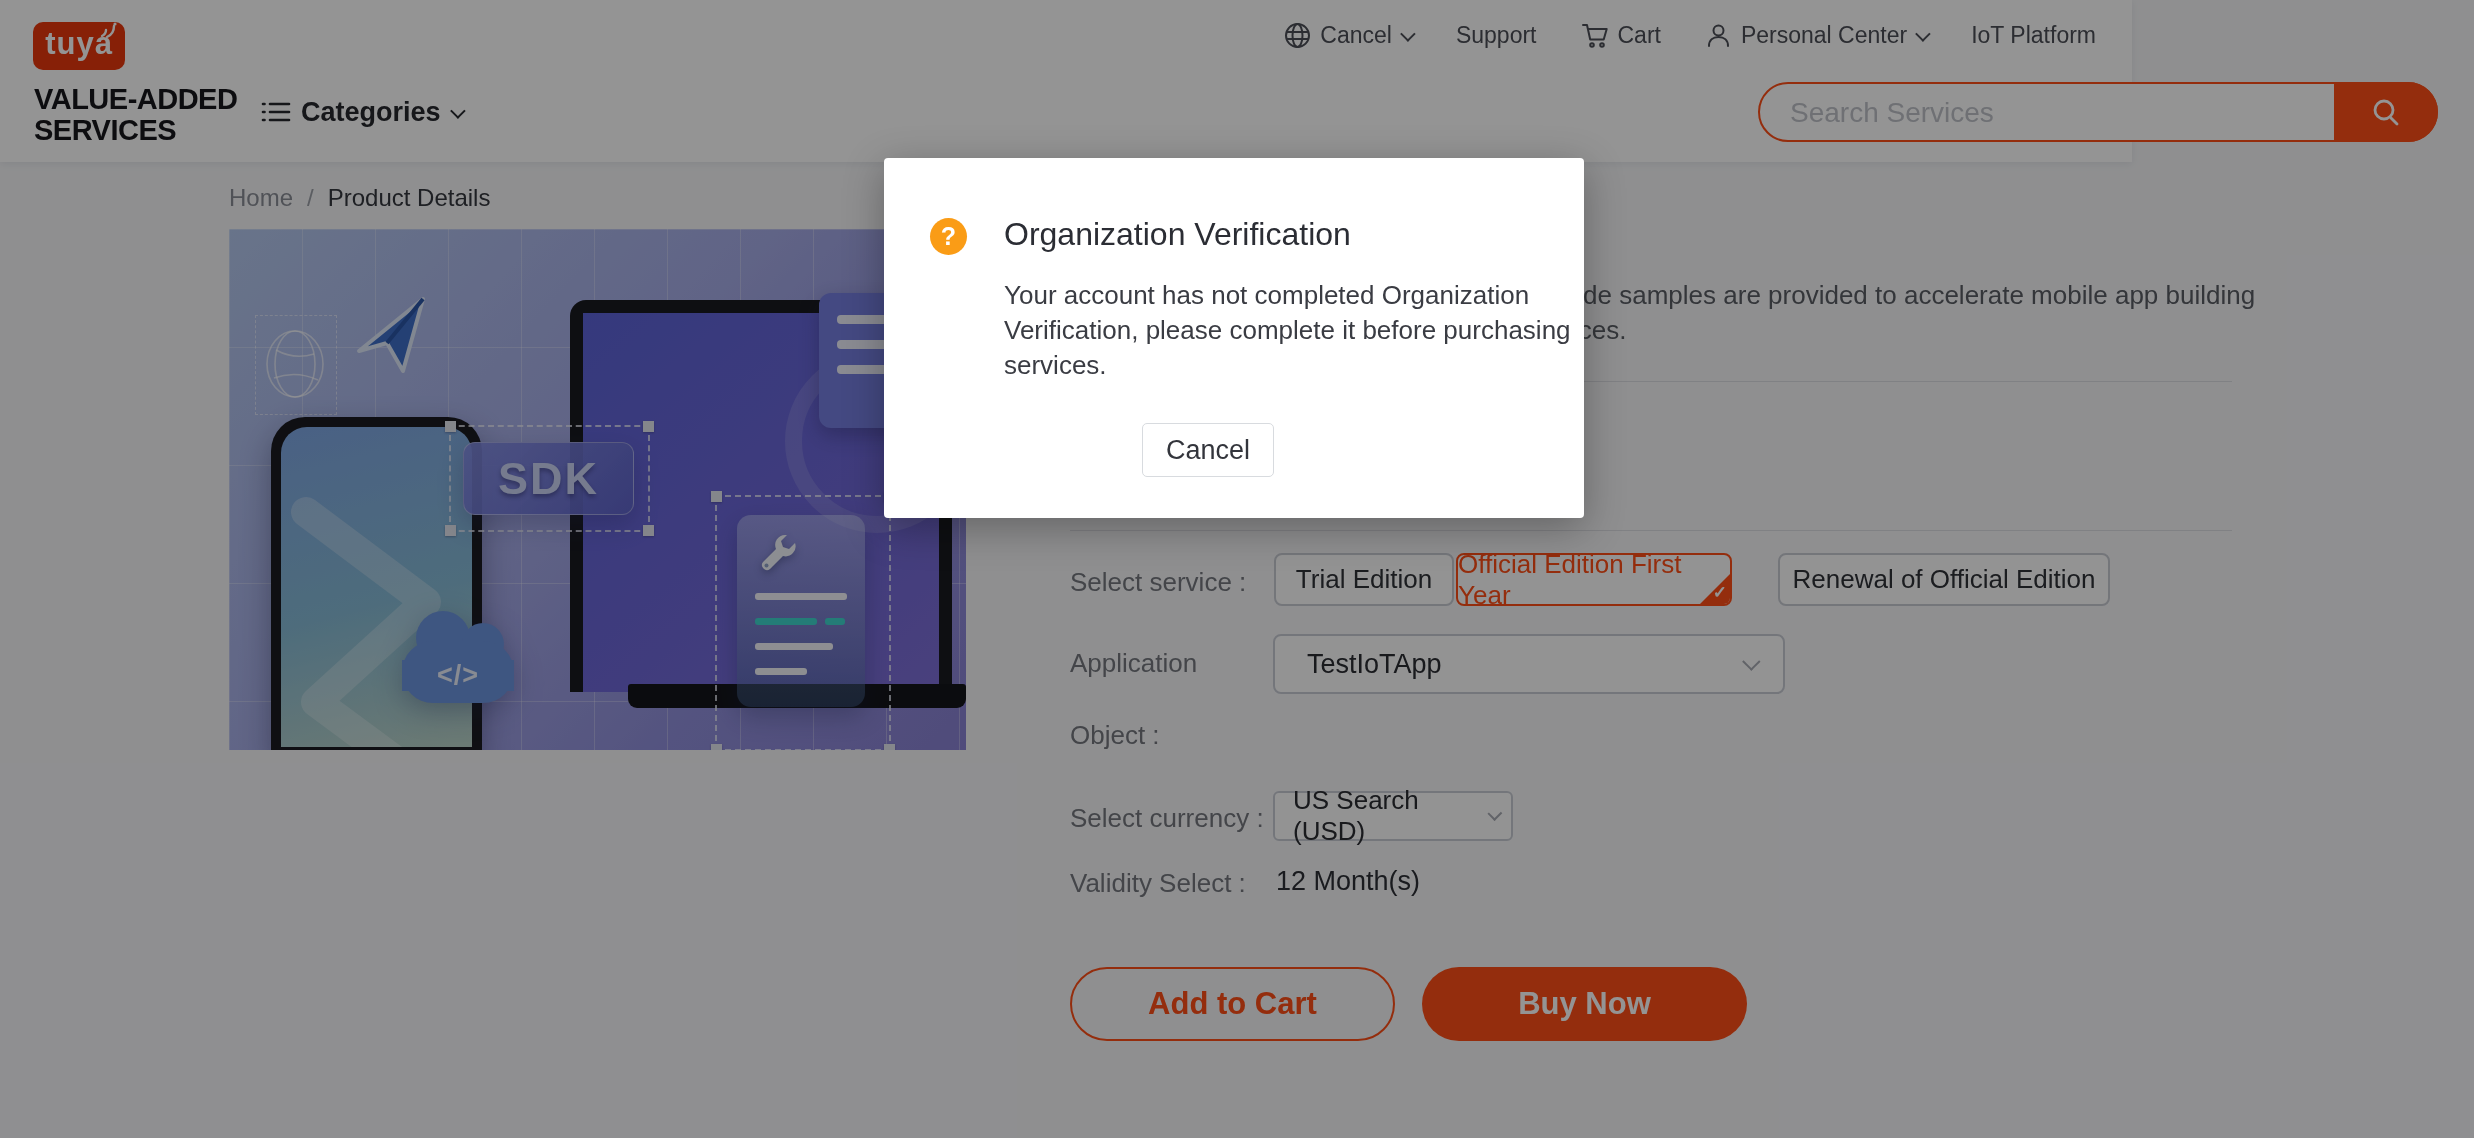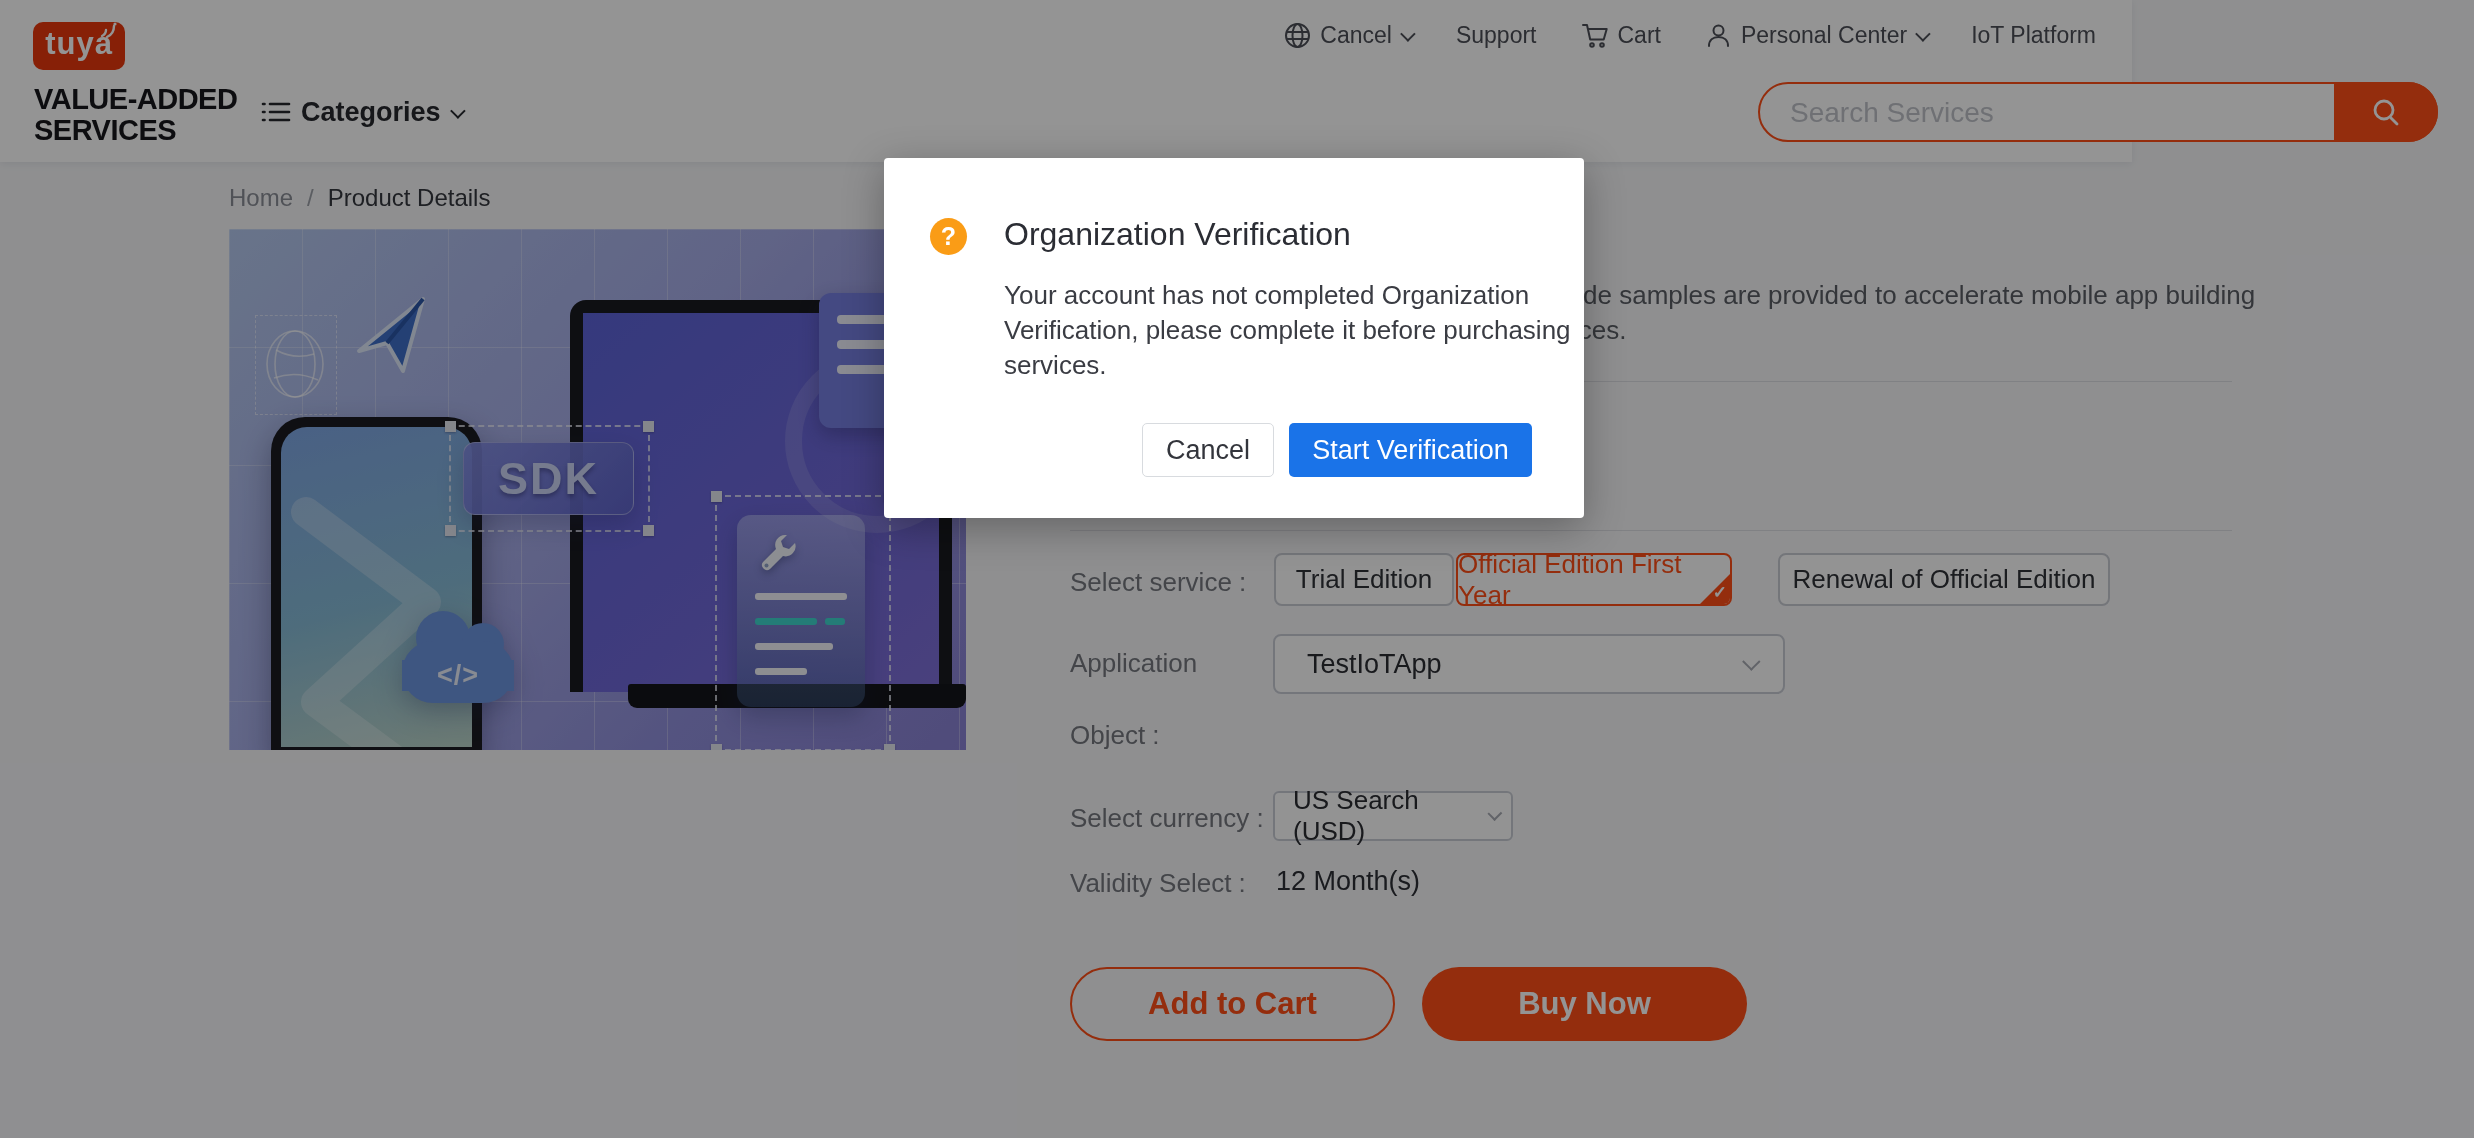--- a/index.html
+++ b/index.html
@@ -336,16 +336,15 @@
   <button class="pill pill-cart">Add to Cart</button>
   <button class="pill pill-buy">Buy Now</button>
 
   <div class="overlay"></div>
 
   <div class="modal">
     <div class="modal-icon">?</div>
     <div class="modal-title">Organization Verification</div>
     <div class="modal-body">Your account has not completed Organization Verification, please complete it before purchasing services.</div>
     <button class="modal-btn btn-cancel">Cancel</button>
-    <button class="modal-btn btn-confirm">Start Verification</button>
   </div>
 
 </div>
 
 </body></html>

